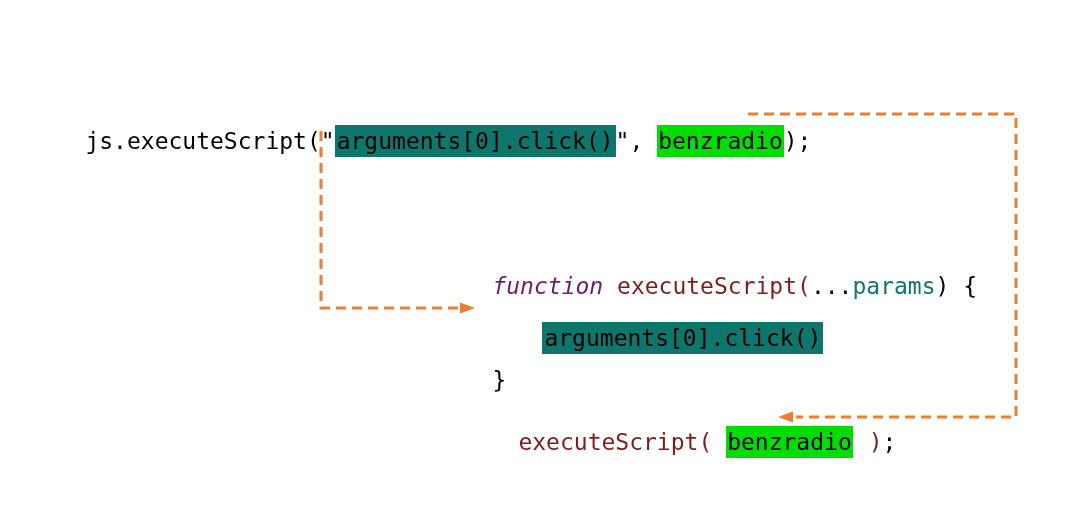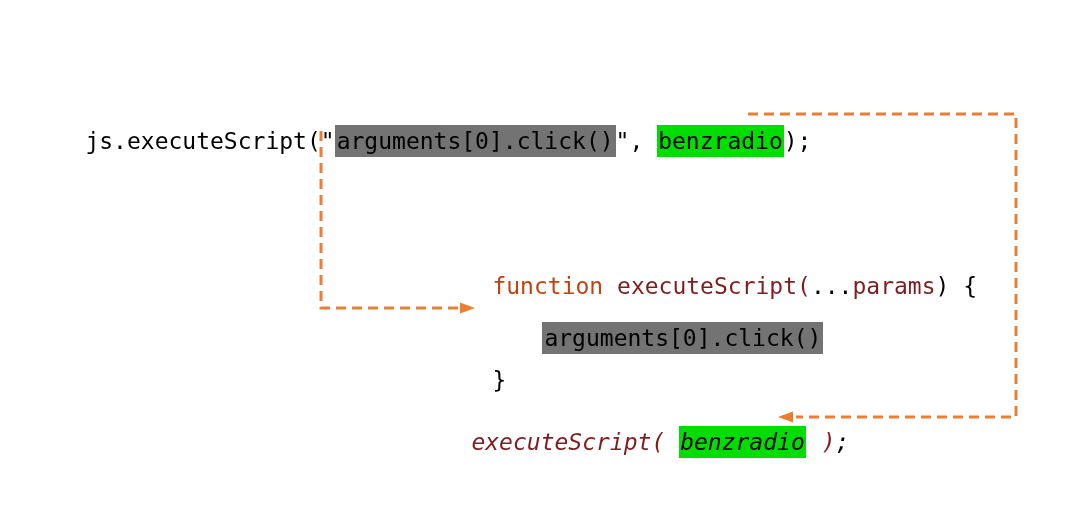--- a/index.html
+++ b/index.html
@@ -17,31 +17,31 @@
     font-size: 23px;
     color: #000000;
   }
   .code-line {
     position: absolute;
     white-space: pre;
     line-height: 29px;
     color: #000000;
   }
   .hl-yellow {
-    background: #737373;
+    background: #0f766e;
     padding: 3px 2px;
   }
   .hl-green {
     background: #00DD00;
     padding: 3px 1px;
     margin-top: 35px;
   }
-  .kw    { color: #c2410c; }
+  .kw    { color: #701a75; font-style: italic; }
   .fn    { color: #7f1d1d; }
-  .param { color: #7f1d1d; }
+  .param { color: #0f766e; }
   .after-arrow-gap { margin-left: 16px; }
   svg.overlay {
     position: absolute;
     left: 0;
     top: 0;
     width: 1084px;
     height: 508px;
     pointer-events: none;
   }
 </style>
@@ -59,21 +59,21 @@
   </div>
 
   <div class="code-line" style="left:487px; top:295px;">
     <span class="hl-yellow">arguments[0].click()</span>
   </div>
 
   <div class="code-line" style="left:437px; top:337px;">
     <span>}</span>
   </div>
 
-  <div class="code-line" style="left:416px; top:399px;font-style:italic;">
+  <div class="code-line" style="left:463px; top:399px;">
     <span class="fn">executeScript(</span><span> </span><span class="hl-green">benzradio</span><span class="fn after-arrow-gap">)</span><span>;</span>
   </div>
 
   <svg class="overlay" viewBox="0 0 1084 508">
 
     <g>
       <polyline points="321,131 321,308 458,308" fill="none" stroke="#ED7D31" stroke-width="3" stroke-dasharray="10 6"></polyline>
       <polygon points="460,302.5 475,308 460,313.5" fill="#ED7D31"></polygon>
     </g>
 

